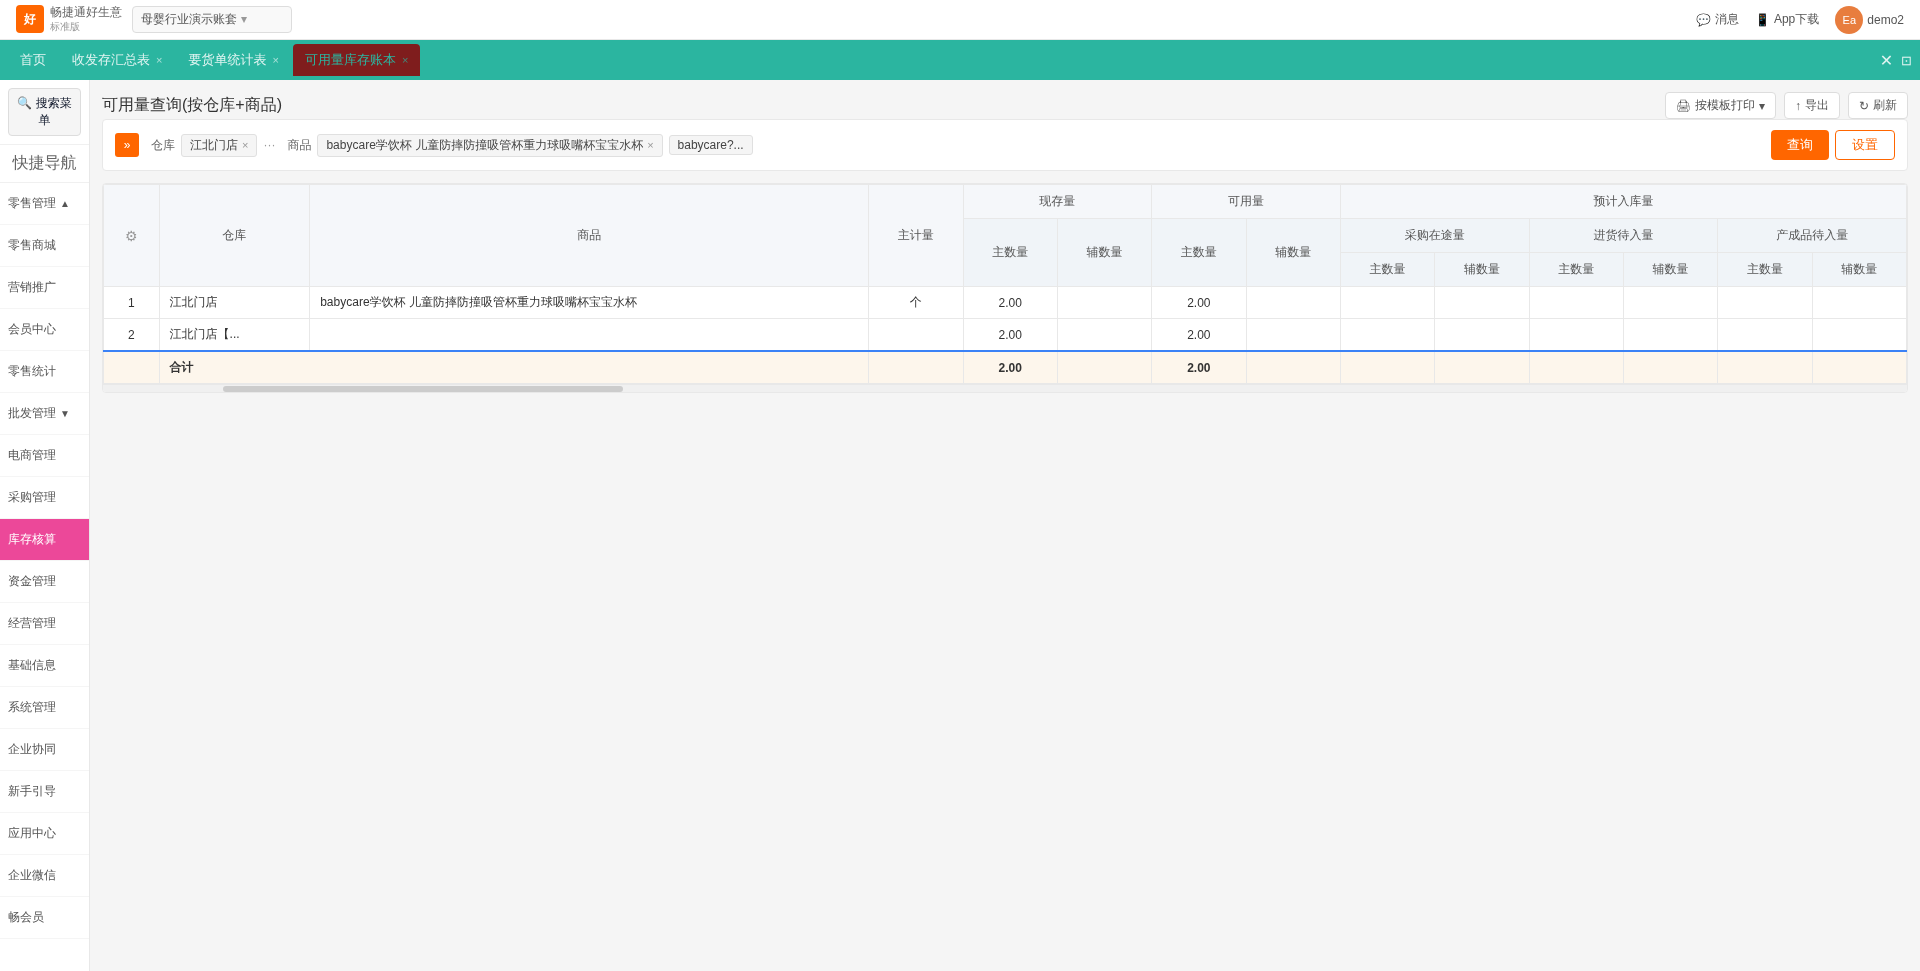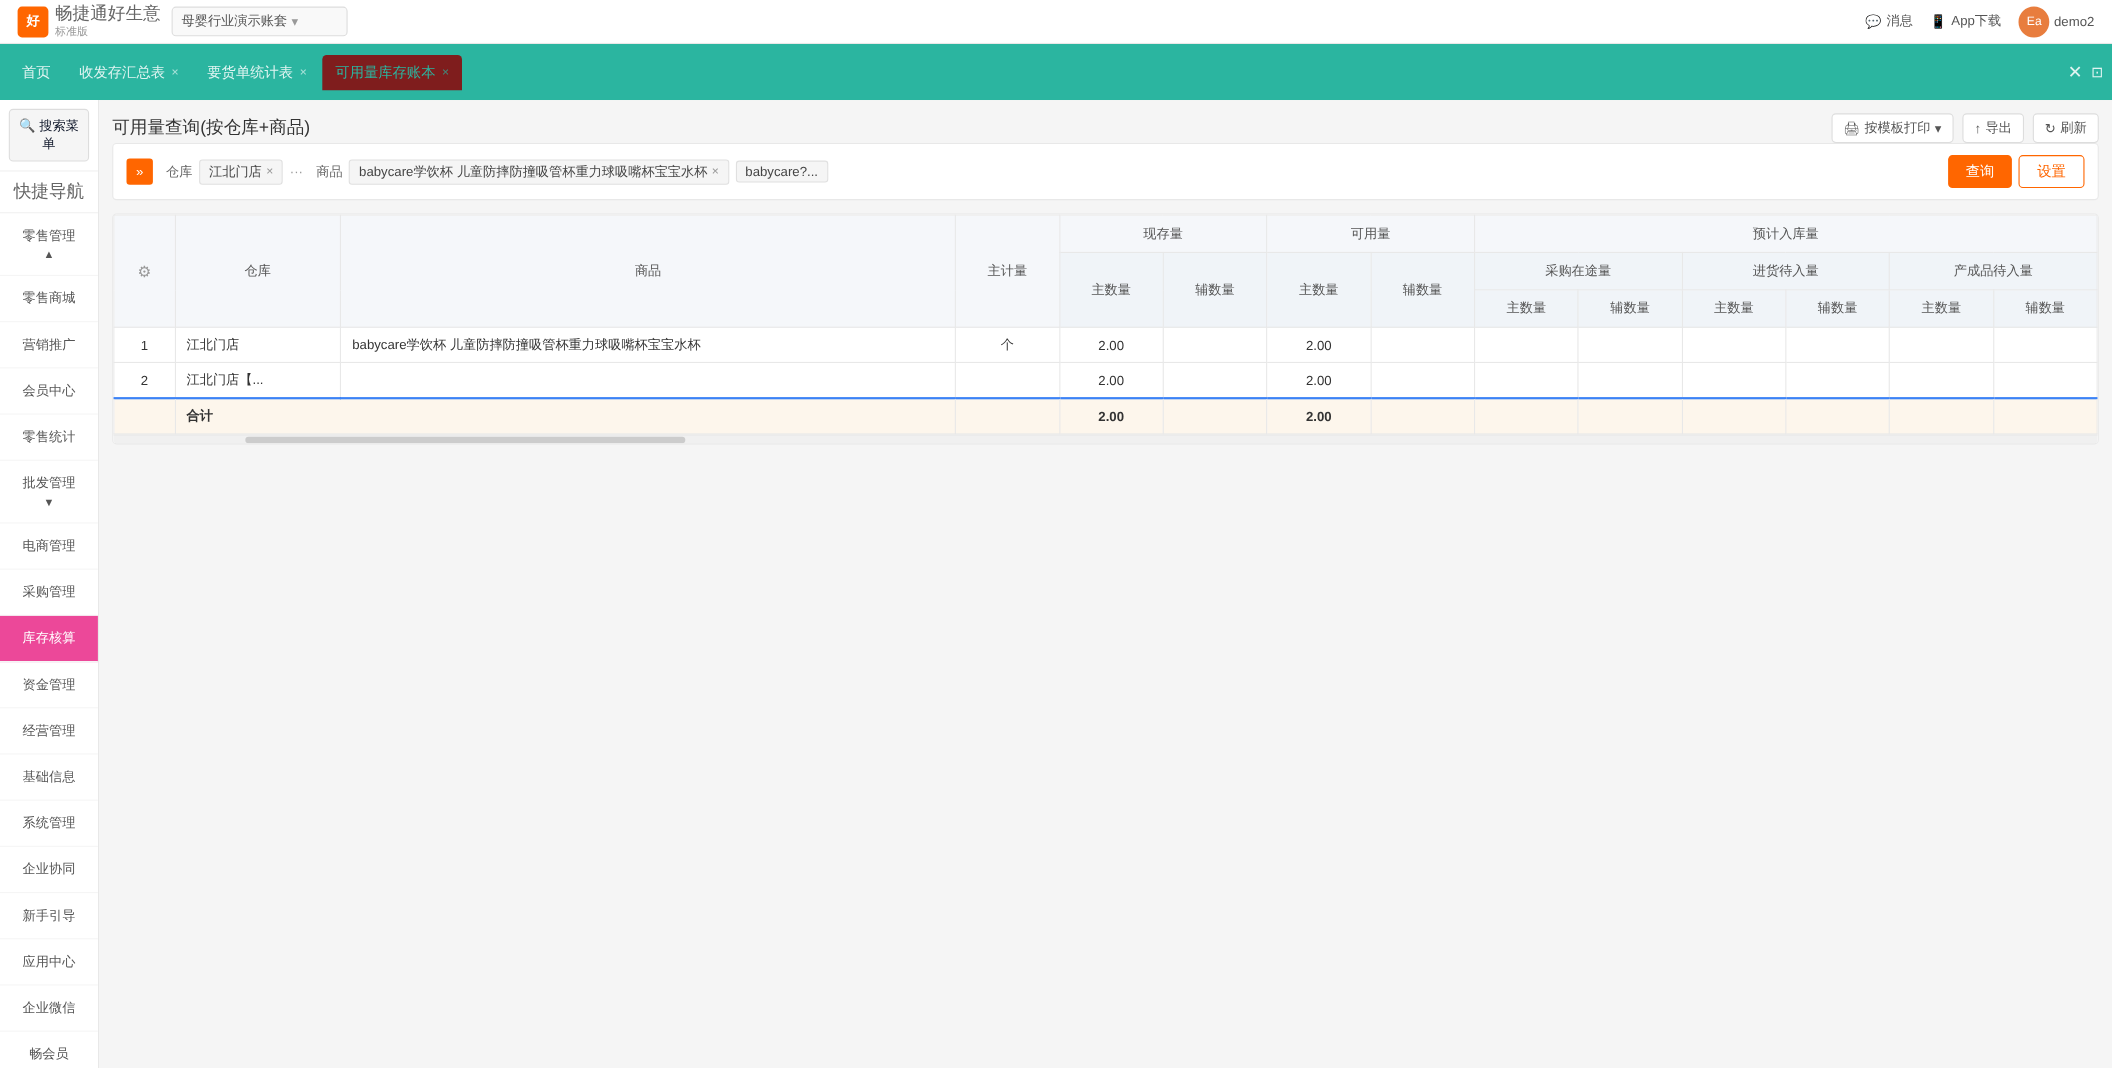--- a/index.html
+++ b/index.html
@@ -12,36 +12,36 @@
       display: flex;
       align-items: center;
       justify-content: space-between;
       padding: 0 16px;
       border-bottom: 1px solid #e8e8e8;
       flex-shrink: 0;
     }
     .top-bar-left { display: flex; align-items: center; gap: 10px; }
     .logo-area { display: flex; align-items: center; gap: 6px; }
     .logo-icon { width: 28px; height: 28px; background: #ff6600; border-radius: 4px; display: flex; align-items: center; justify-content: center; color: white; font-size: 12px; font-weight: bold; }
-    .logo-text { font-size: 16px; color: #666; line-height: 1.2; }
+    .logo-text { font-size: 12px; color: #666; line-height: 1.2; }
     .logo-sub { font-size: 10px; color: #999; }
     .company-selector {
       display: flex; align-items: center; gap: 4px;
       background: #f9f9f9; border: 1px solid #ddd; border-radius: 4px;
       padding: 4px 8px; cursor: pointer; font-size: 12px; color: #555;
       min-width: 160px;
     }
     .top-bar-right { display: flex; align-items: center; gap: 16px; font-size: 12px; color: #555; }
     .top-btn { display: flex; align-items: center; gap: 4px; cursor: pointer; }
     .avatar { width: 28px; height: 28px; border-radius: 50%; background: #e87d3e; display: flex; align-items: center; justify-content: center; color: white; font-size: 11px; }
 
     
     .tab-bar {
       background: #2bb5a0;
-      height: 51px;
+      height: 40px;
       display: flex;
       align-items: center;
       padding: 0 8px;
       flex-shrink: 0;
       gap: 2px;
     }
     .tab {
       height: 32px;
       padding: 0 12px;
       display: flex; align-items: center; gap: 6px;
@@ -84,21 +84,21 @@
     }
     .sidebar-nav-btn {
       padding: 8px;
       border-bottom: 1px solid #f0f0f0;
       text-align: center;
       font-size: 16px; color: #666;
       cursor: pointer;
     }
     .sidebar-item {
       padding: 12px 8px;
-      display: flex; flex-direction: column; align-items: center; gap: 4px;
+      display: flex; flex-direction: row; align-items: center; gap: 4px;
       cursor: pointer; font-size: 12px; color: #555;
       border-bottom: 1px solid #f5f5f5;
       position: relative;
     }
     .sidebar-item.active { background: #ec4899; color: white; }
     .sidebar-item .arrow { font-size: 10px; }
 
     
     .content-area {
       flex: 1;

